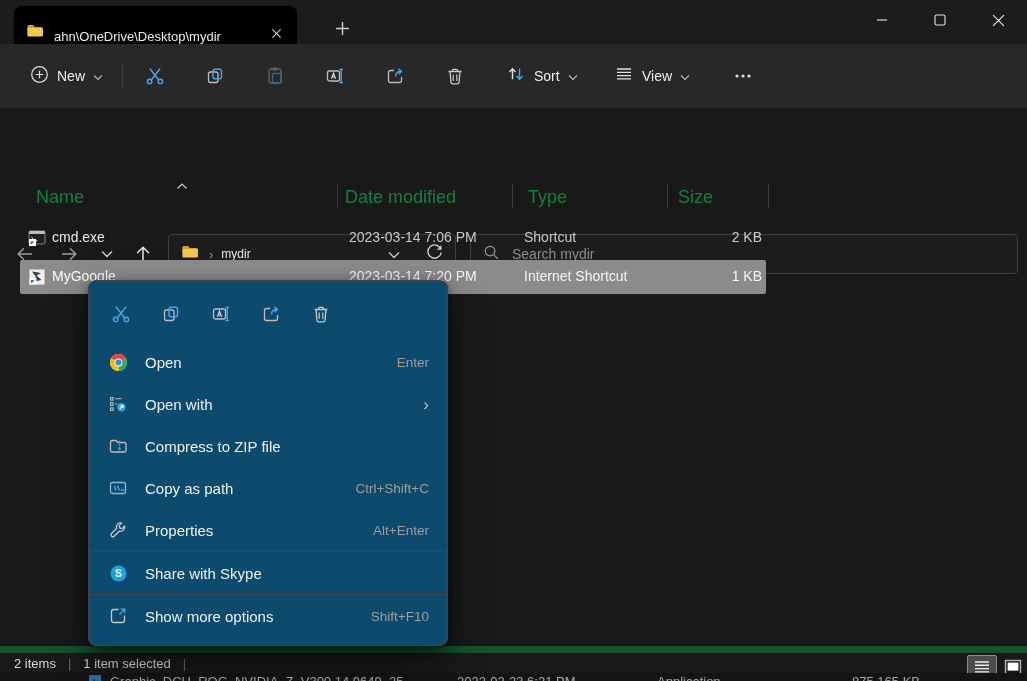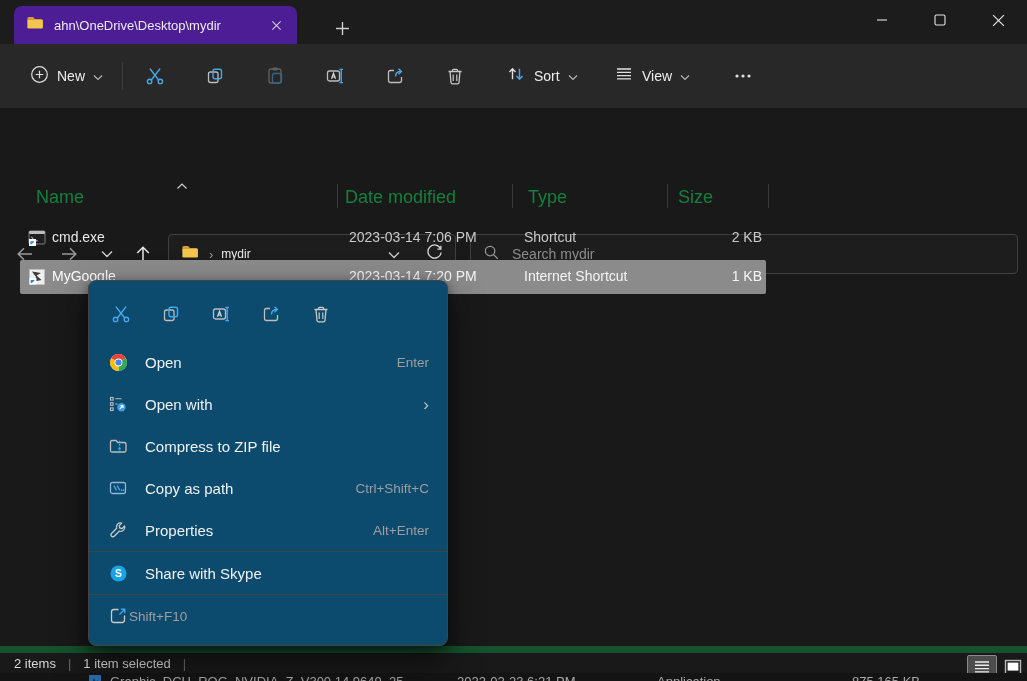--- a/index.html
+++ b/index.html
@@ -1,22 +1,22 @@
 <!DOCTYPE html>
 <html><head>
 <meta charset="utf-8">
 <style>
   * { margin:0; padding:0; box-sizing:border-box; }
   html,body { background:#0e0e0e; font-family:"Liberation Sans","DejaVu Sans",sans-serif; }
   .window { position:relative; width:1027px; height:681px; background:#191919; overflow:hidden; color:#e6e6e6; }
 
   
   .titlebar { position:absolute; left:0; top:0; width:100%; height:44px; background:#1c1c1c; }
-  .tab { position:absolute; left:14px; top:6px; width:283px; height:38px; background:#4c1d95;
-         border-radius:8px 8px 0 0; display:flex; align-items:center; padding:0 10px 0 12px; }
+  .tab { position:absolute; left:14px; top:6px; width:283px; height:38px; background:#000000;
+         border-radius:8px 8px 0 0; display:flex; align-items:flex-end; padding:0 10px 0 12px; }
   .tab-title { flex:1; font-size:13px; color:#ececec; white-space:nowrap; overflow:hidden; margin-left:10px; }
   .tab-close { width:22px; height:22px; display:flex; align-items:center; justify-content:center; border-radius:4px; }
   .newtab-btn { position:absolute; left:330px; top:16px; width:24px; height:24px; display:flex; align-items:center; justify-content:center; }
   .caption-controls { position:absolute; right:0; top:0; height:40px; display:flex; }
   .cap-btn { width:58px; height:40px; display:flex; align-items:center; justify-content:center; }
 
   
   .toolbar { position:absolute; left:0; top:44px; width:100%; height:64px; background:#282828; }
   .tb-new { position:absolute; left:20px; top:14px; height:36px; display:flex; align-items:center; gap:8px; padding:0 10px; border-radius:4px; }
   .tb-new .lbl { font-size:14px; color:#ededed; }
@@ -453,20 +453,21 @@
 
     <div class="ctx-sep"></div>
 
     <div class="ctx-item">
       <span class="mi-icon">
         <svg width="20" height="20" viewBox="0 0 20 20">
             <path d="M10.5 3.5H6A2.5 2.5 0 0 0 3.5 6v8A2.5 2.5 0 0 0 6 16.5h8A2.5 2.5 0 0 0 16.5 14V9.5" fill="none" stroke="#c9c9c9" stroke-width="1.3"></path>
             <path d="M11.5 8.5L16.7 3.3M12.8 3.2h4v4" fill="none" stroke="#47a7e8" stroke-width="1.3"></path>
           </svg>
       </span>
+      <span class="mi-label">Show more options</span>
       <span class="mi-shortcut">Shift+F10</span>
     </div>
   </div>
 
   <div class="statusbar">
     <span class="sb-text">2 items</span>
     <span class="sb-div">|</span>
     <span class="sb-sel">1 item selected</span>
     <span class="sb-div">|</span>
     <div class="sb-viewbtn sb-details">

